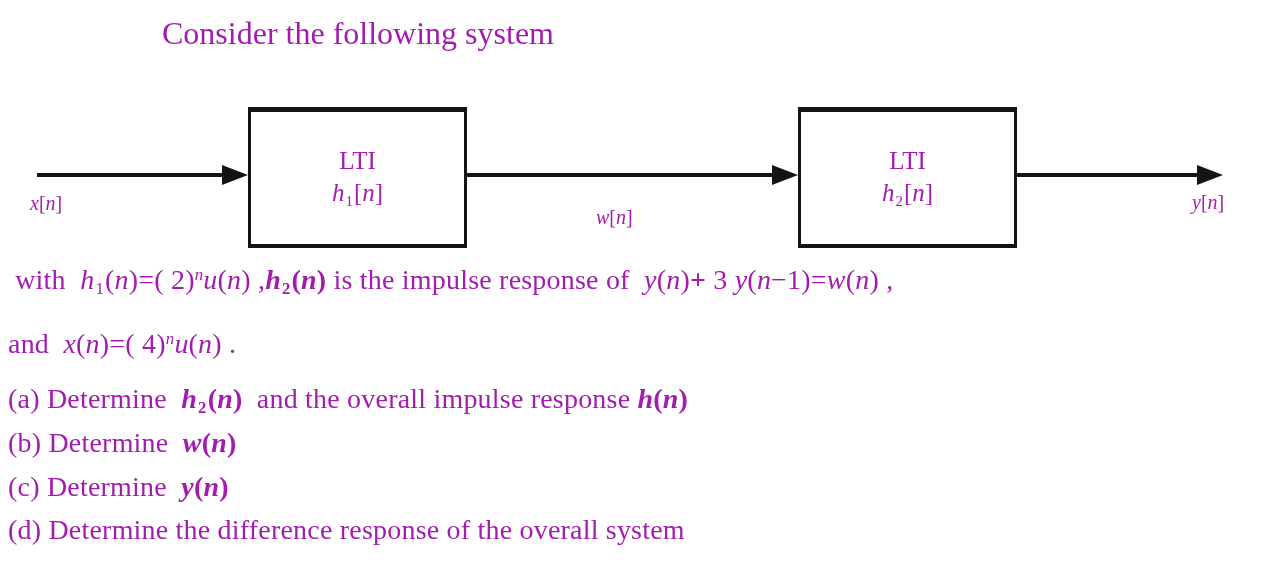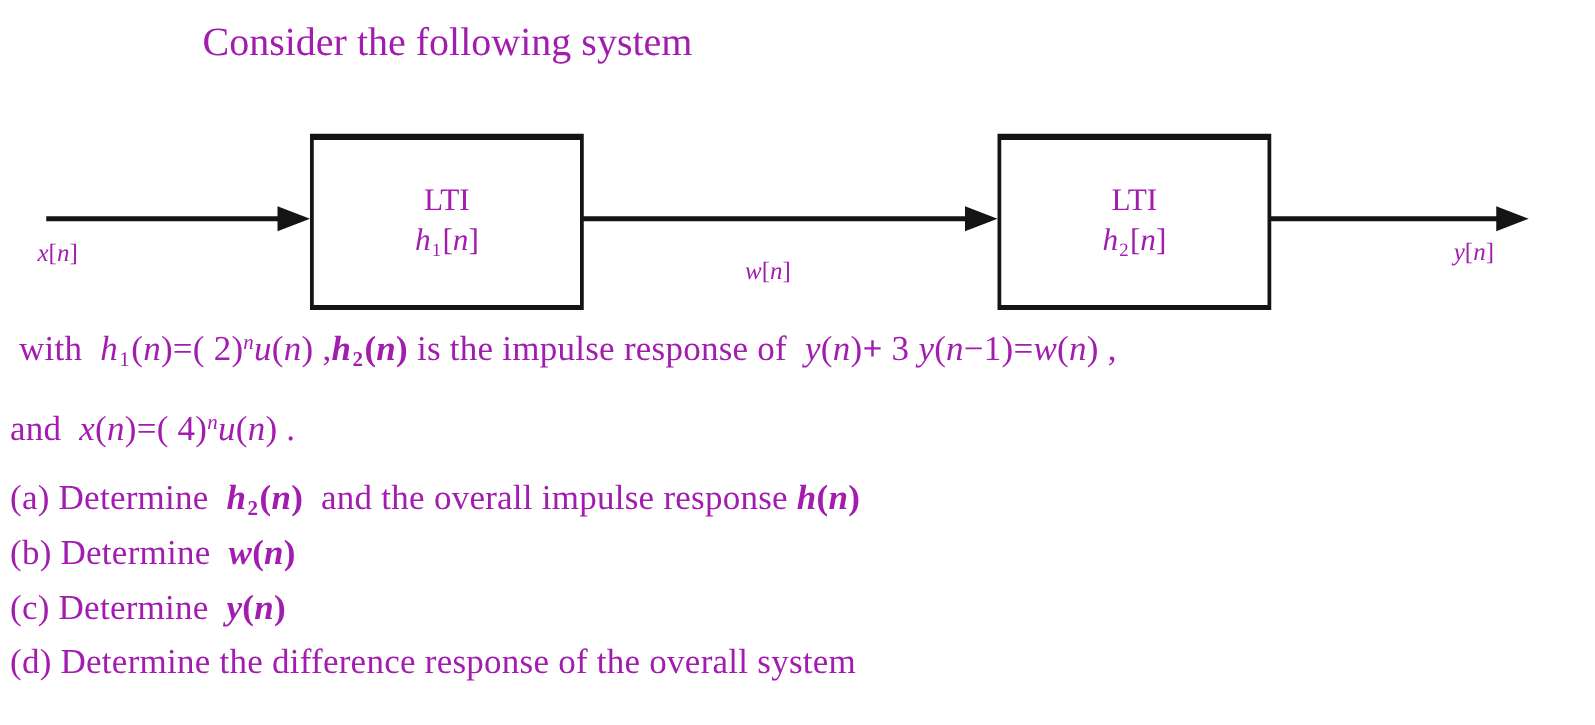--- a/index.html
+++ b/index.html
@@ -24,21 +24,21 @@
   .box{
     position:absolute;top:107px;width:219px;height:141px;box-sizing:border-box;
     border:solid #141414;border-width:5px 3px 4px 3px;background:#fff;
     display:flex;flex-direction:column;align-items:center;justify-content:center;
     font-size:25px;line-height:1.3;text-align:center;white-space:pre;
   }
   .box1{left:248px;} .box2{left:798px;}
   .sig{position:absolute;font-size:20px;white-space:pre;}
   .sig-x{left:30px;top:192px;}
   .sig-w{left:596px;top:206px;}
-  .sig-y{left:1163px;top:191px;}
+  .sig-y{left:1192px;top:191px;}
   
   .line{position:absolute;left:8px;font-size:28px;white-space:pre;letter-spacing:0.2px;}
   .t-line1{top:264px;}
   .t-line2{top:328px;}
   .t-a{top:383px;text-align:right;}
   .t-b{top:427px;}
   .t-c{top:471px;}
   .t-d{top:514px;}
   
   .s-r{font-style:normal;font-weight:400;}

